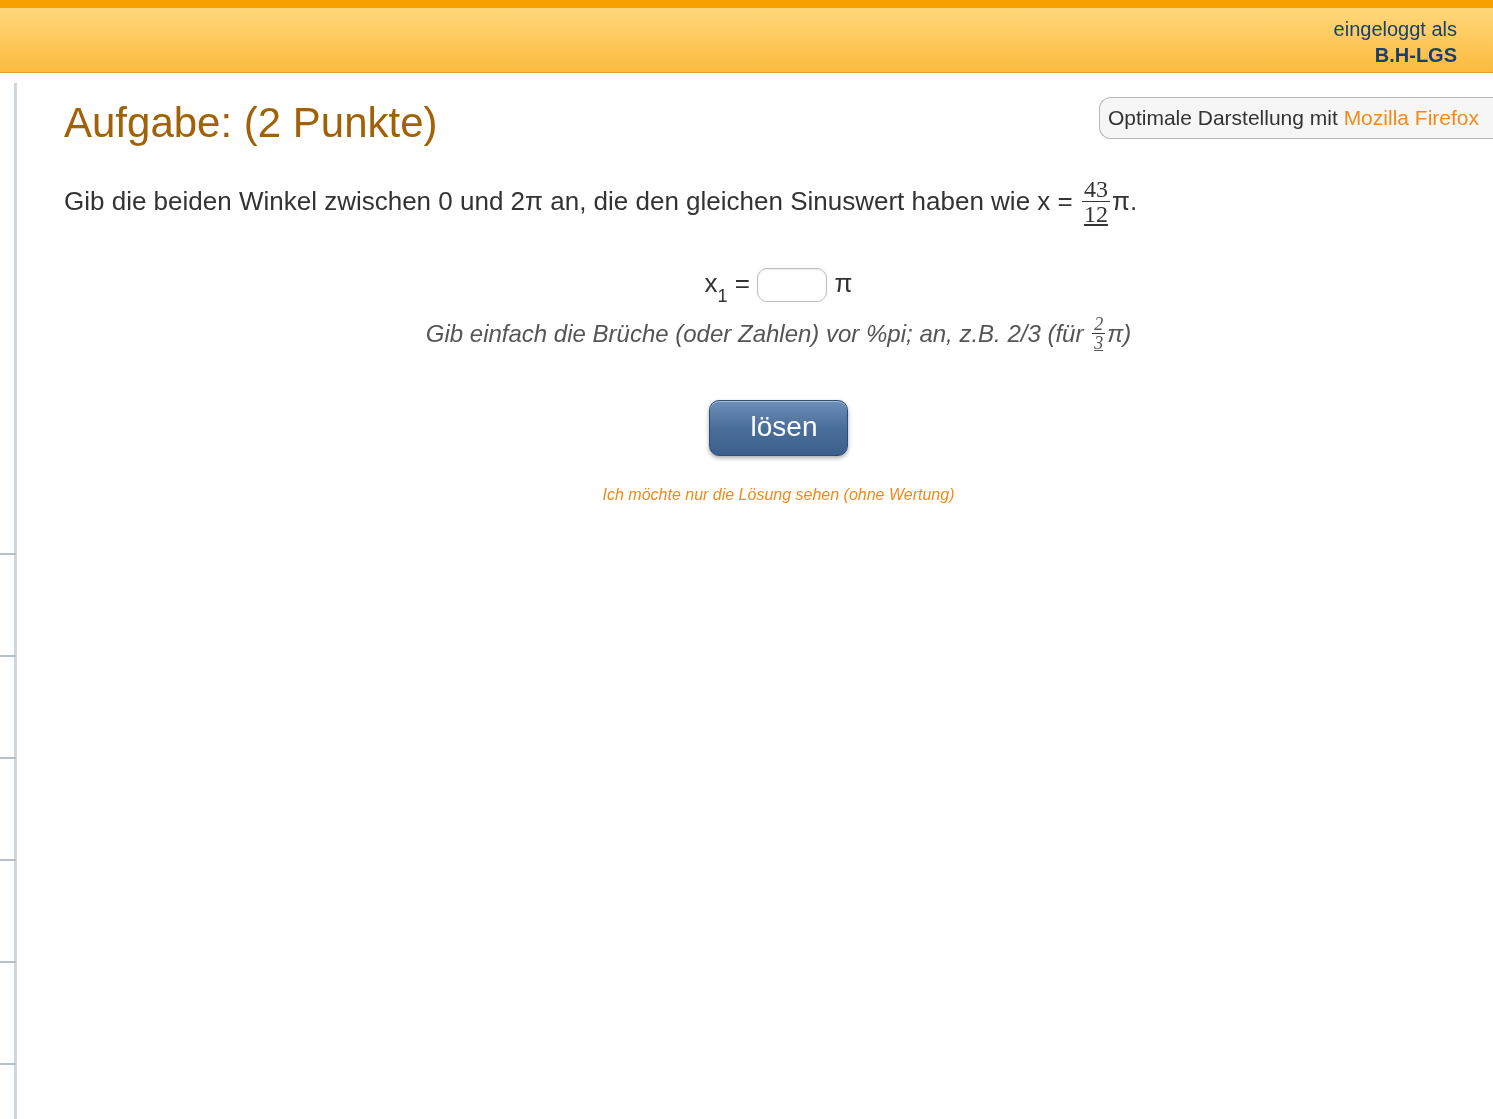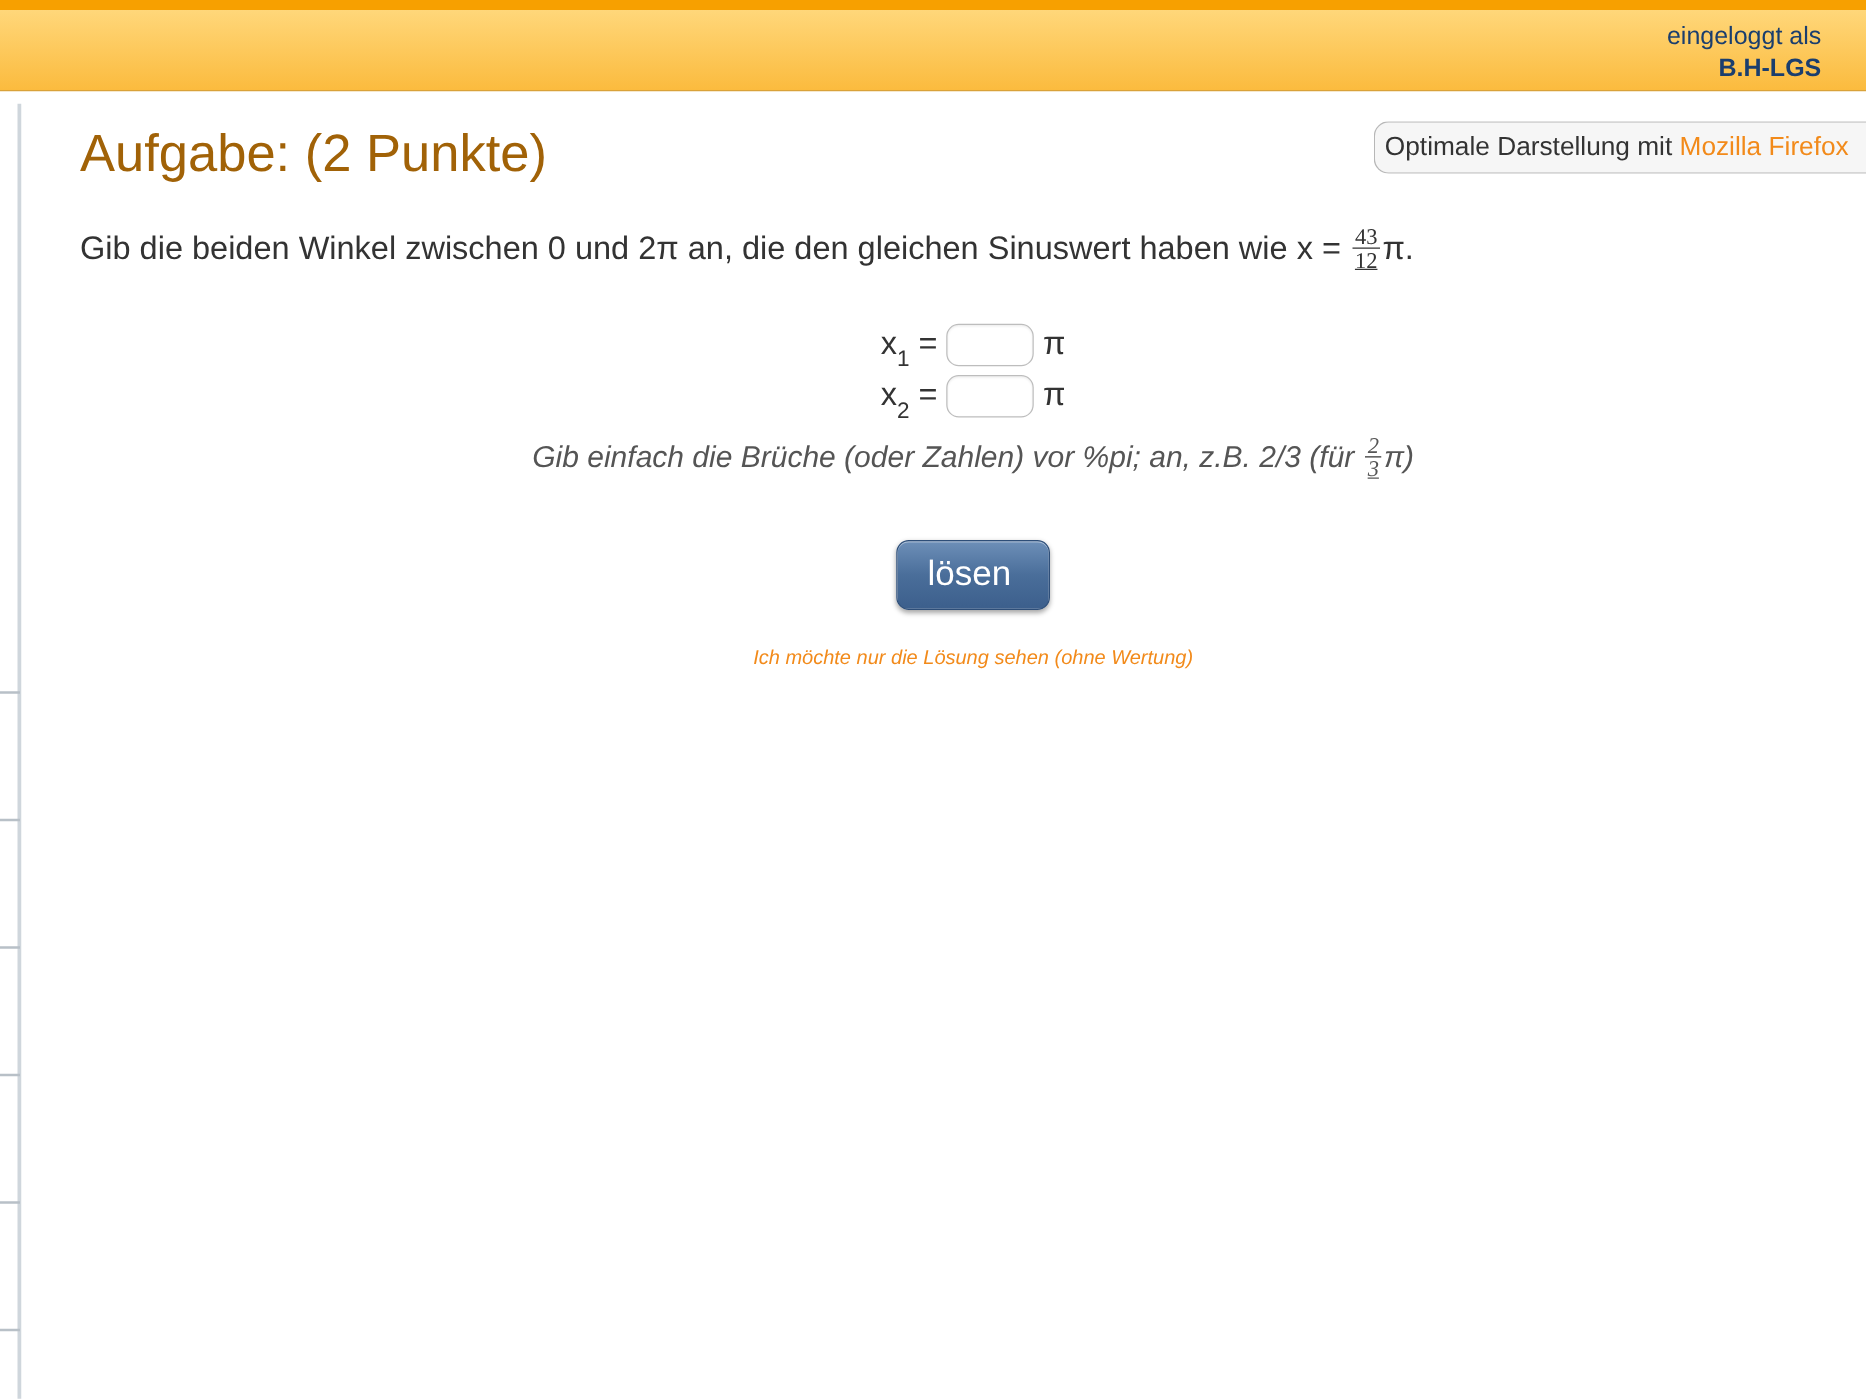--- a/index.html
+++ b/index.html
@@ -89,21 +89,21 @@
   .question {
     font-size: 26px;
     color: #333;
     line-height: 1.5;
   }
   .frac {
     display: inline-block;
     vertical-align: middle;
     text-align: center;
     font-family: "Times New Roman", serif;
-    font-size: 18px;
+    font-size: 24px;
     line-height: 1;
     position: relative;
     top: -2px;
     margin: 0 2px;
   }
   .frac .num { display:block; border-bottom:1.5px solid #333; padding:0 2px; }
   .frac .den { display:block; padding:0 2px;text-decoration:underline; }
   .frac.small { font-size: 18px; }
 
   .answer-block {
@@ -130,21 +130,21 @@
   .hint {
     font-style: italic;
     color: #555;
     font-size: 24px;
     margin-top: 14px;
   }
 
   .solve-btn {
     display: inline-block;
     margin-top: 46px;
-    padding: 10px 30px 12px 24px;
+    padding: 10px 30px 12px 41px;
     font-size: 28px;
     color: #fff;
     background: linear-gradient(#6d8fb8, #4a6e9a 50%, #3c5f8c);
     border: 1px solid #2e4e78;
     border-radius: 10px;
     box-shadow: 0 2px 4px rgba(0,0,0,0.35), inset 0 1px 0 rgba(255,255,255,0.4);
     cursor: pointer;
   }
 
   .solution-link {
@@ -194,25 +194,20 @@
         <span class="den">12</span>
       </span><span>π.</span>
     </div>
 
     <div class="answer-block">
       <div class="answer-row">
         <span>x</span><span class="sub">1</span><span> = </span>
         <input type="text" value="" style="">
         <span>π</span>
       </div>
-      <div class="answer-row">
-        <span>x</span><span class="sub">2</span><span> = </span>
-        <input type="text" value="" style="">
-        <span>π</span>
-      </div>
 
       <div class="hint">
         <span>Gib einfach die Brüche (oder Zahlen) vor %pi; an, z.B. 2/3 (für </span><span class="frac small">
           <span class="num">2</span>
           <span class="den">3</span>
         </span><span>π)</span>
       </div>
 
       <button class="solve-btn">lösen</button>
 

